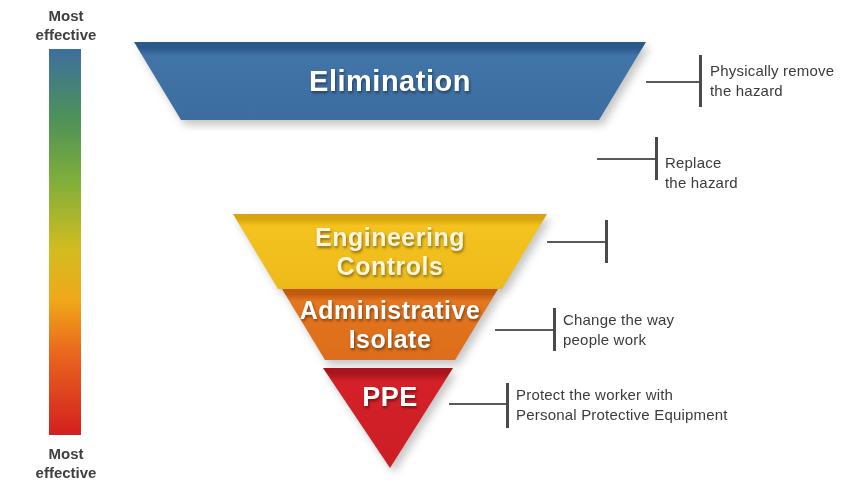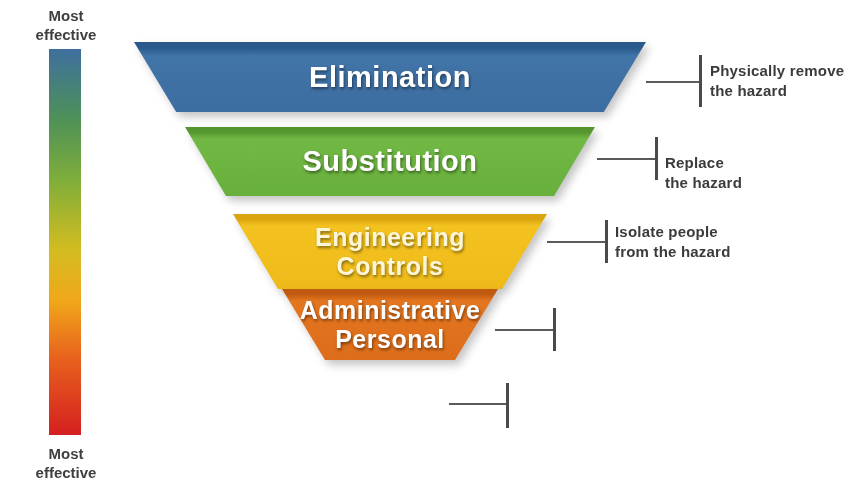--- a/index.html
+++ b/index.html
@@ -24,21 +24,21 @@
   }
 
   
   .pyramid{position:absolute;left:134px;top:42px;width:512px;height:426px;}
   .lw{position:absolute;left:0;width:512px;filter:drop-shadow(4px 5px 4px rgba(90,90,90,0.35));}
   .layer{width:512px;height:100%;display:flex;align-items:center;justify-content:center;text-align:center;}
   .llabel{
     font-weight:bold;color:#ffffff;letter-spacing:.5px;
     text-shadow:1px 2px 3px rgba(0,0,0,0.45);
   }
-  .lw1{top:0;height:70px;}
+  .lw1{top:0;height:78px;}
   .lw1 .layer{
     clip-path:polygon(0px 0px,512px 0px,465px 78px,47px 78px);
     background:linear-gradient(180deg,#2a5a8c 0px,#2a5a8c 6px,#4174a8 14px,#3d6da0 100%);
   }
   .lw1 .llabel{font-size:29px;}
   .lw2{top:85px;height:69px;}
   .lw2 .layer{
     clip-path:polygon(51px 0px,461px 0px,420px 69px,92px 69px);
     background:linear-gradient(180deg,#55962f 0px,#55962f 5px,#71b844 12px,#68b03c 100%);
   }
@@ -60,21 +60,21 @@
     clip-path:polygon(189px 0px,319px 0px,256px 100px);
     background:linear-gradient(180deg,#a8161d 0px,#a8161d 5px,#d42029 14px,#cc1e25 100%);
     align-items:flex-start;padding-top:14px;box-sizing:border-box;
   }
   .lw5 .llabel{font-size:27px;}
 
   
   .hline{position:absolute;height:2px;background:#5a5a5a;}
   .tick{position:absolute;width:3px;background:#4a4a4a;}
   .note{
-    position:absolute;font-size:15px;font-weight:bold;color:#3b3b3b;
+    position:absolute;font-size:15px;font-weight:normal;color:#3b3b3b;
     line-height:20px;letter-spacing:.2px;
   }
   .a1-h{left:646px;top:81px;width:54px;}
   .a1-t{left:699px;top:55px;height:52px;}
   .a1-n{left:710px;top:61px;}
   .a2-h{left:597px;top:158px;width:59px;}
   .a2-t{left:655px;top:137px;height:43px;}
   .a2-n{left:665px;top:153px;}
   .a3-h{left:547px;top:241px;width:59px;}
   .a3-t{left:605px;top:220px;height:43px;}
@@ -96,53 +96,55 @@
   <div class="grad-bar"></div>
   <div class="scale-label bottom ml">Most
 effective</div>
 
   <div class="pyramid">
     <div class="lw lw1">
       <div class="layer">
         <span class="llabel ml">Elimination</span>
       </div>
     </div>
-    <div class="lw lw2">
-      <div class="layer">
-        <span class="llabel ml">Substitution</span>
-      </div>
-    </div>
     <div class="lw lw3">
       <div class="layer">
         <span class="llabel ml">Engineering
 Controls</span>
       </div>
     </div>
     <div class="lw lw4">
       <div class="layer">
         <span class="llabel ml">Administrative
-Personal</span>
+Isolate</span>
+      </div>
+    </div>
+    <div class="lw lw5">
+      <div class="layer">
+        <span class="llabel ml">PPE</span>
       </div>
     </div>
   </div>
 
   <div class="hline a1-h"></div>
   <div class="tick a1-t"></div>
   <div class="note ml a1-n">Physically remove
 the hazard</div>
 
   <div class="hline a2-h"></div>
   <div class="tick a2-t"></div>
   <div class="note ml a2-n">Replace
 the hazard</div>
 
   <div class="hline a3-h"></div>
   <div class="tick a3-t"></div>
-  <div class="note ml a3-n">Isolate people
-from the hazard</div>
 
   <div class="hline a4-h"></div>
   <div class="tick a4-t"></div>
+  <div class="note ml a4-n">Change the way
+people work</div>
 
   <div class="hline a5-h"></div>
   <div class="tick a5-t"></div>
+  <div class="note ml a5-n">Protect the worker with
+Personal Protective Equipment</div>
 
 </div>
 
 </body></html>

